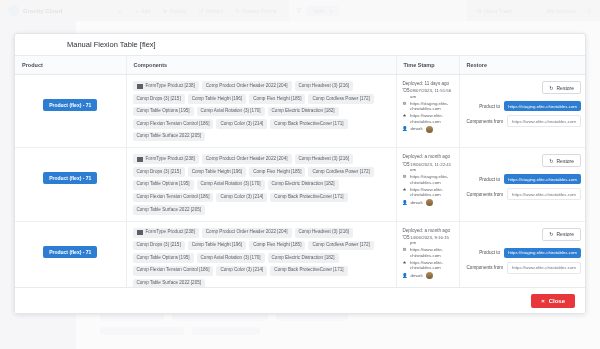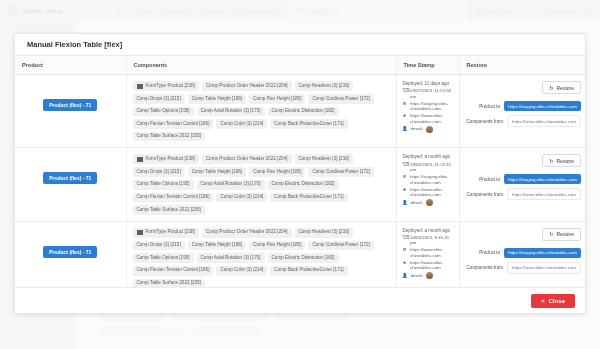--- a/index.html
+++ b/index.html
@@ -88,21 +88,21 @@
     box-shadow: 0 1px 5px rgba(0,0,0,.10);
     display: flex; flex-direction: column;
   }
   #modal-header {
     height: 22px; flex: none;
     display: flex; align-items: center;
     padding: 0 12px;
     border-bottom: 1px solid #e8eaec;
   }
   #modal-title {
-    font-size: 7.5px; font-weight: bold; color: #2f3136;
+    font-size: 7.5px; font-weight: normal; color: #2f3136; margin-left: 40px;
   }
 
   
   #table-wrap { flex: 1 1 auto; overflow: hidden; position: relative; }
   table { border-collapse: collapse; width: 572px; table-layout: fixed; }
   thead th {
     background: #fafbfc;
     font-size: 5.5px; font-weight: bold; color: #4b4e54;
     text-align: left;
     padding: 6px 7px;

